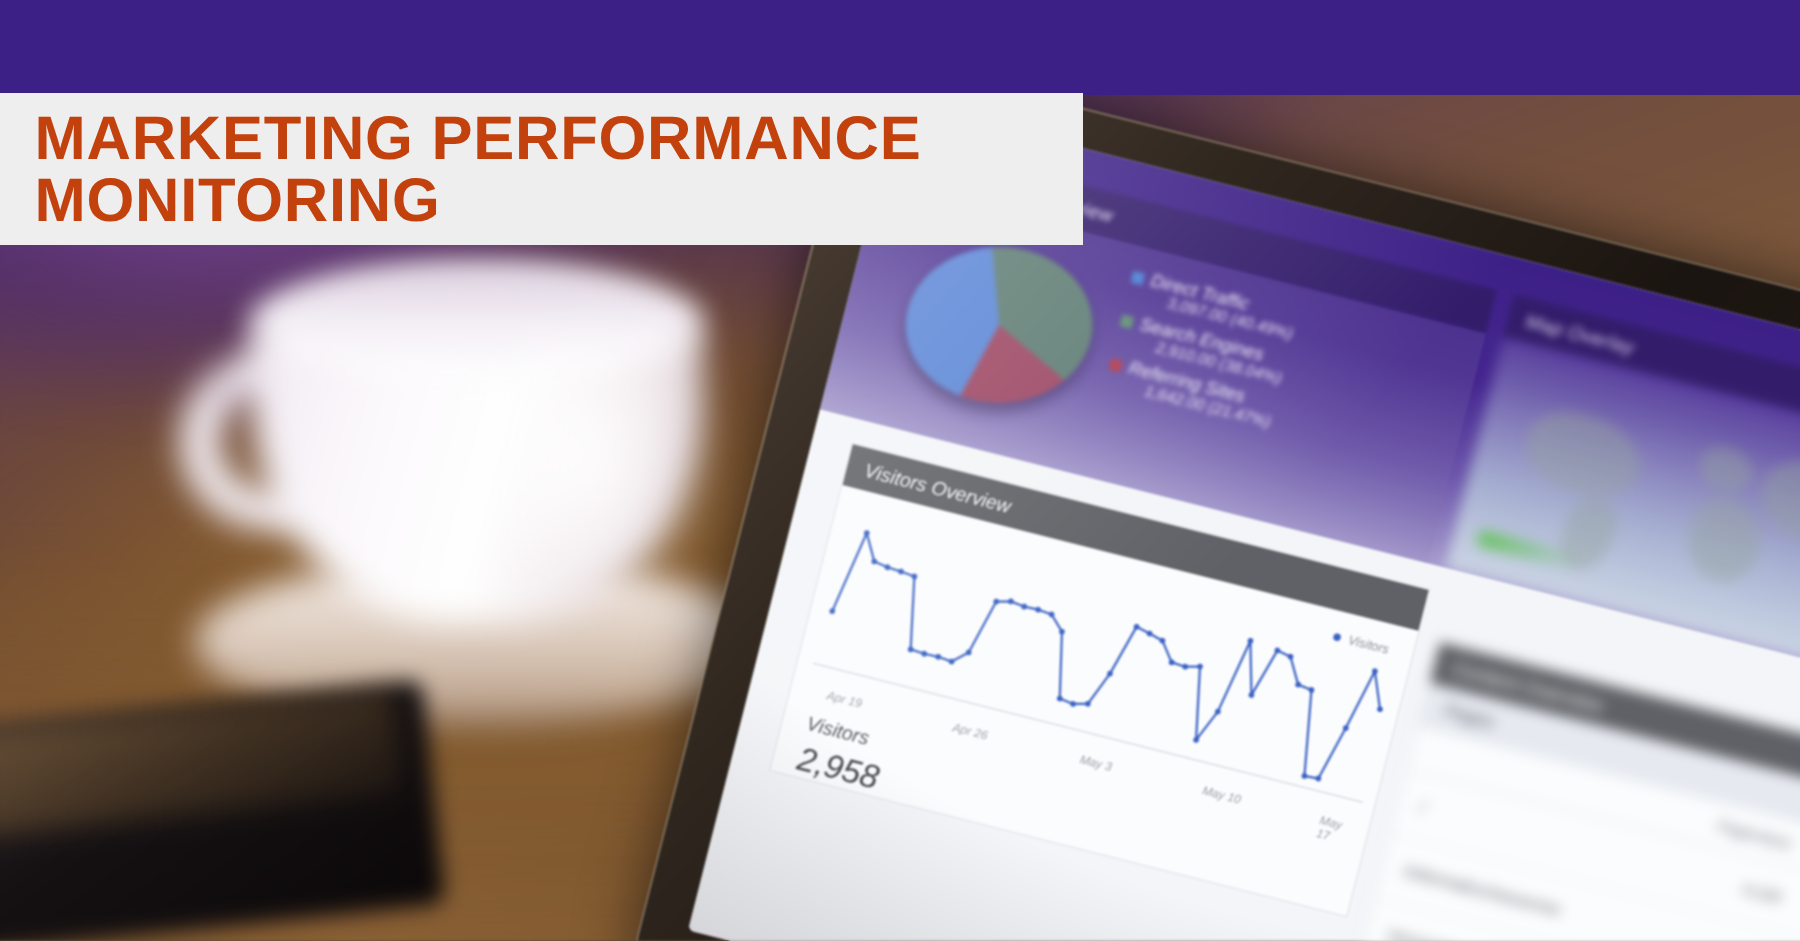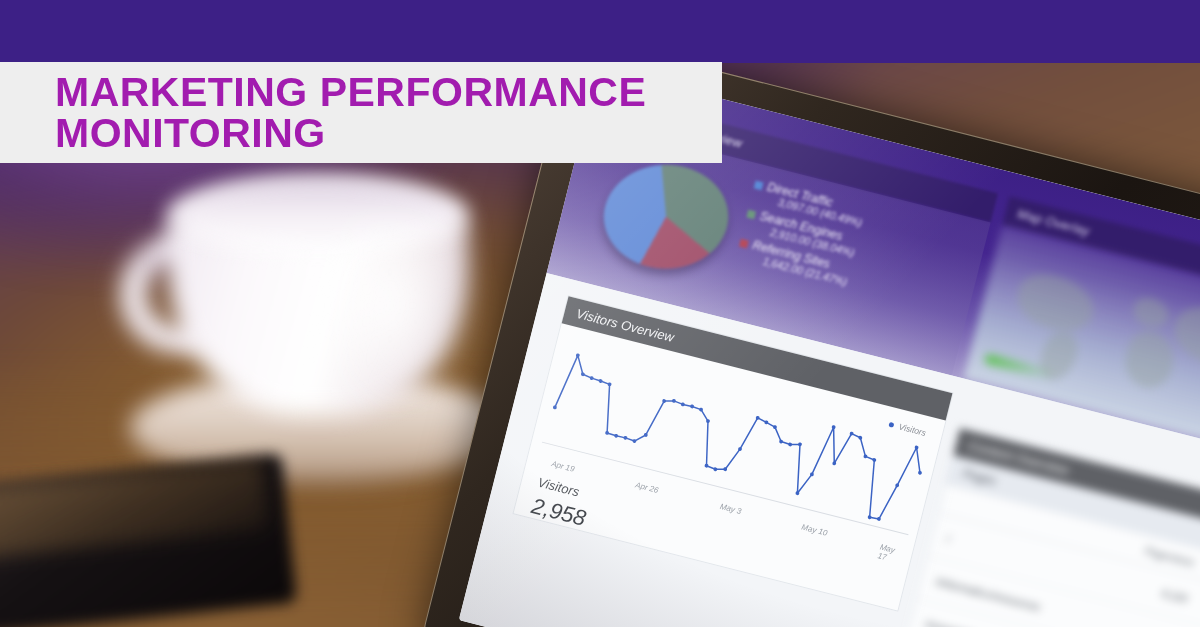--- a/index.html
+++ b/index.html
@@ -293,23 +293,23 @@
   }
   #title-card {
     position:absolute; left:0; top:62px; width:722px; height:101px;
     background:#eeeeee;
     display:flex; align-items:center;
   }
   #title-text {
     font-size:41px;
     line-height:0.98;
     font-weight:bold;
-    color:#a21caf;
+    color:#c2410c;
     letter-spacing:0.5px;
-    padding-left:55px;
+    padding-left:23px;
     white-space:pre-line;
   }
 </style>
 </head>
 <body>
 
 <div id="stage">
 
   <div class="photo">
     <div class="bg-base"></div>

